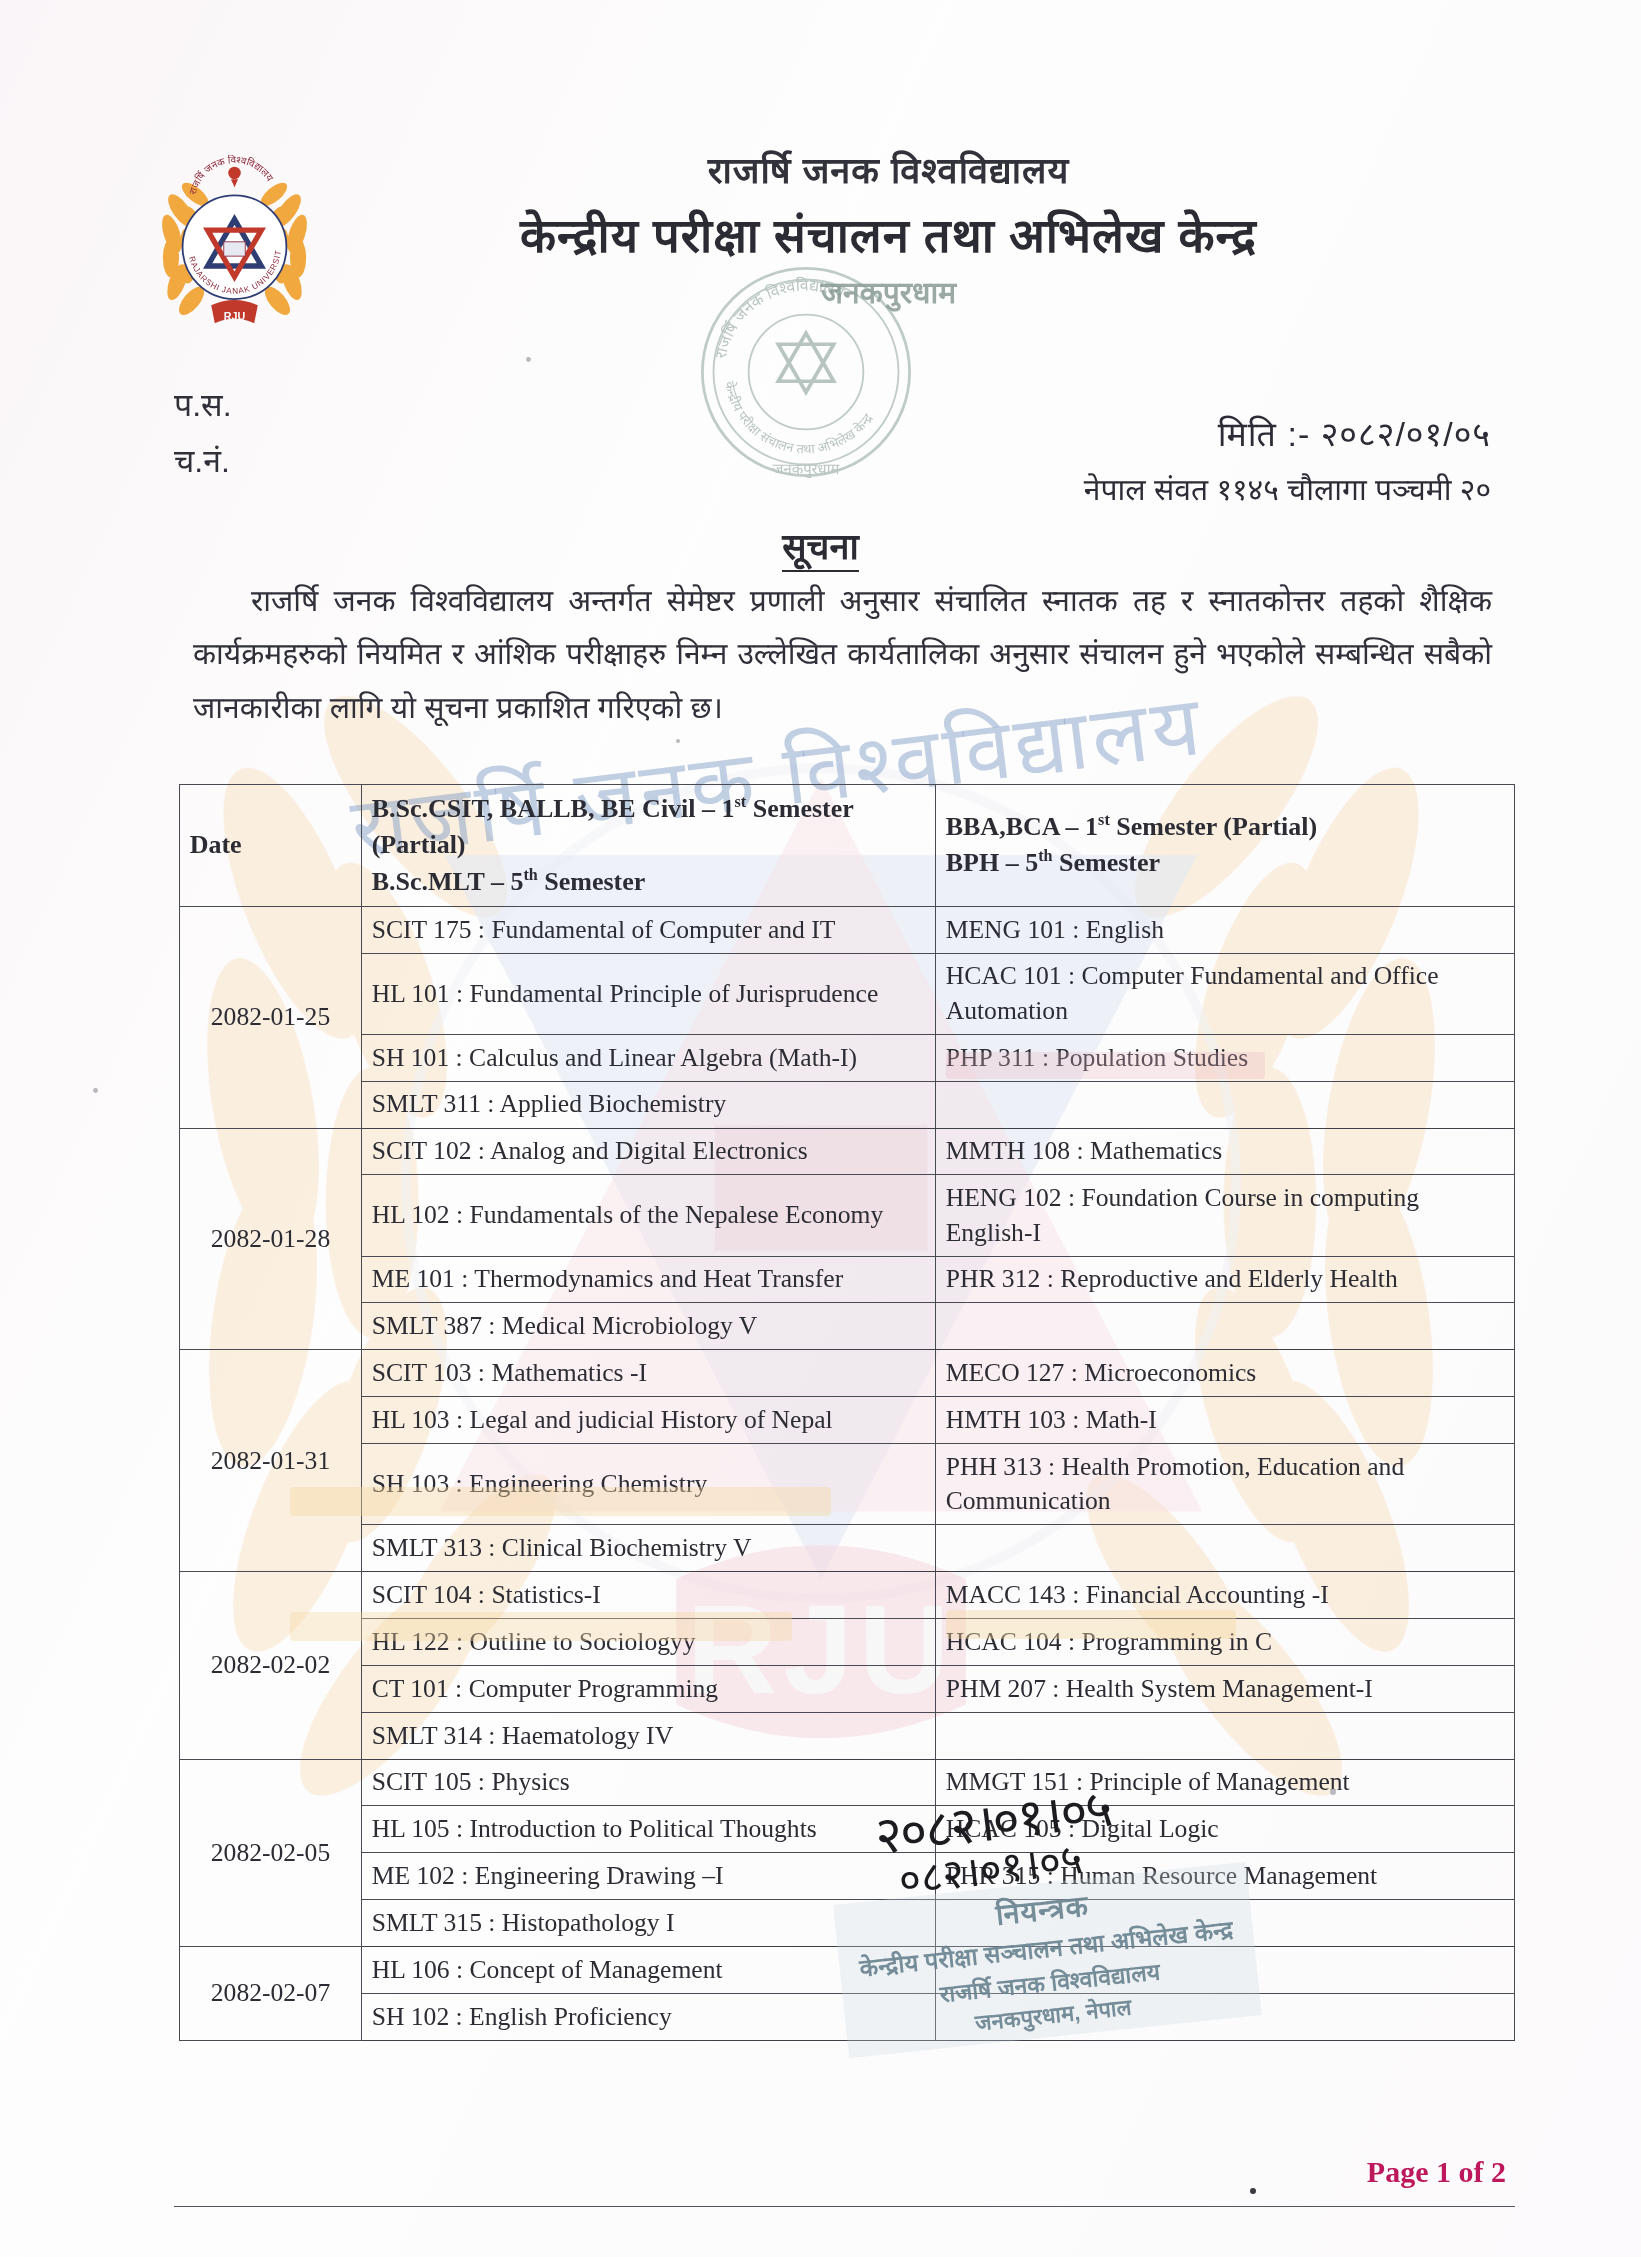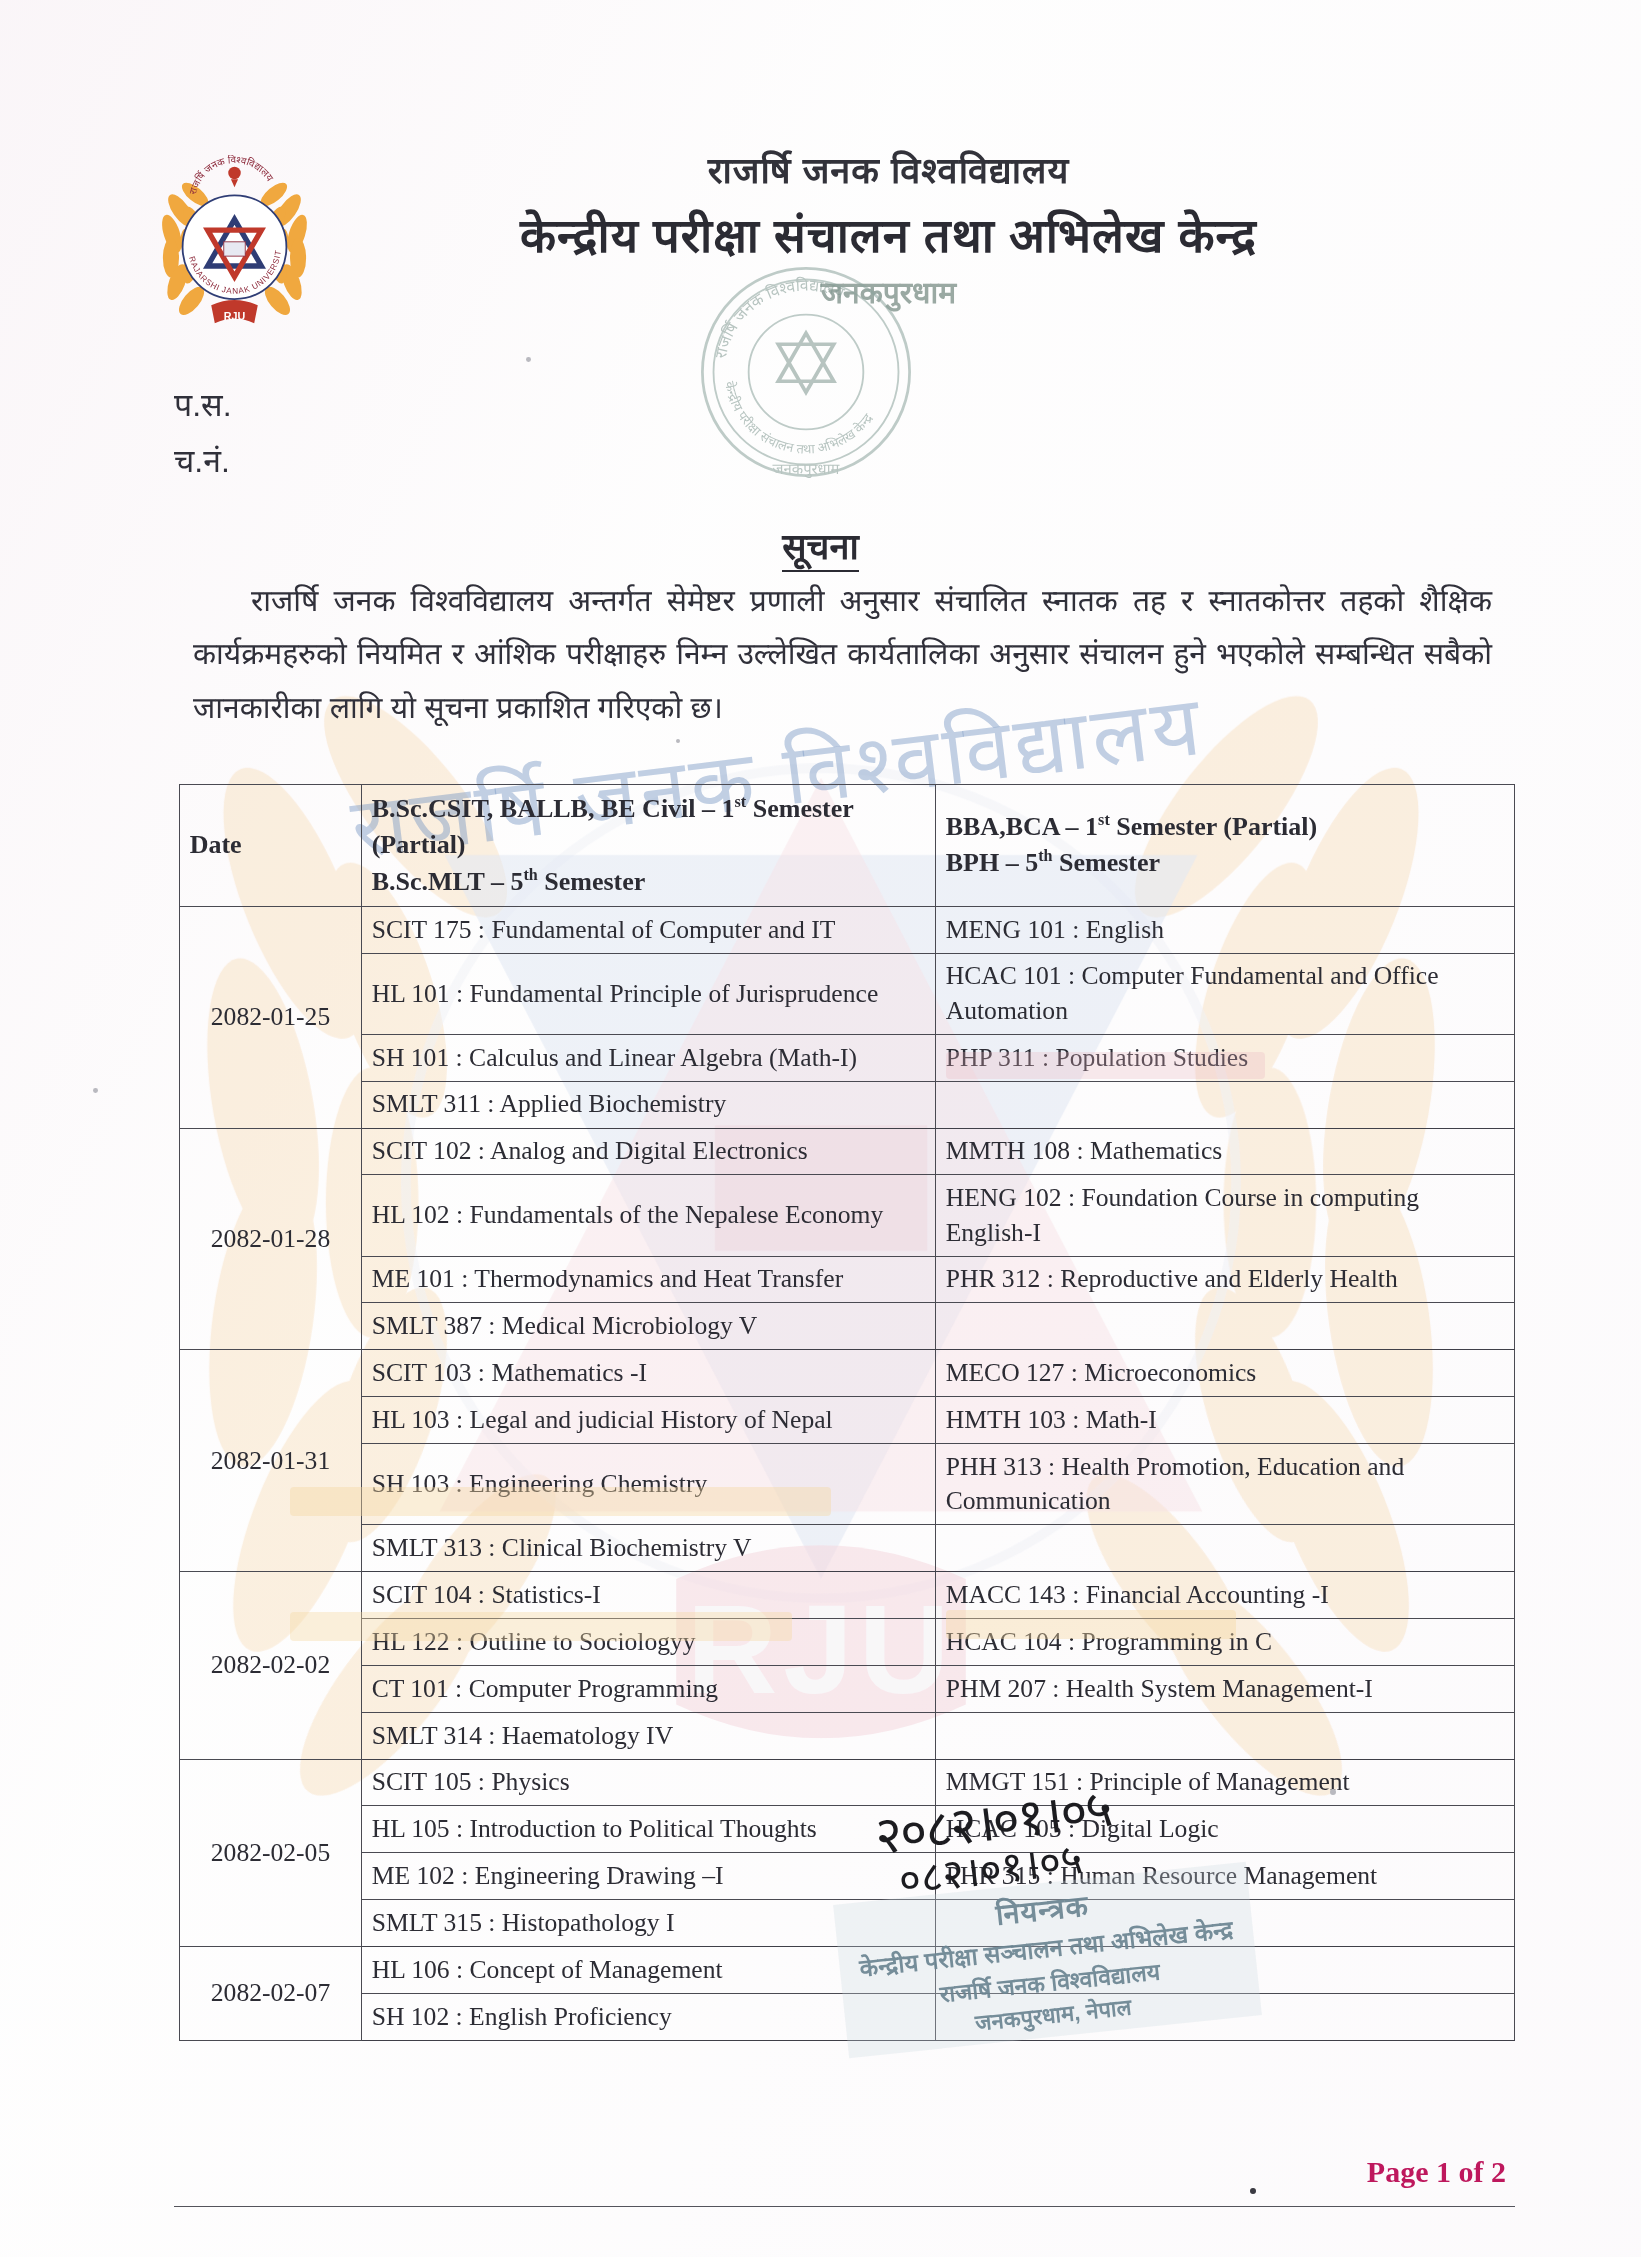--- a/index.html
+++ b/index.html
@@ -418,20 +418,24 @@
     <path d="M 120 78 L 150 130 L 90 130 Z" fill="none" stroke="#7e968f" stroke-width="4"></path>
     <path d="M 120 142 L 90 90 L 150 90 Z" fill="none" stroke="#7e968f" stroke-width="4"></path>
     <text x="120" y="230" text-anchor="middle" font-size="16" fill="#7e968f" font-family="Liberation Sans, sans-serif">जनकपुरधाम</text>
   </svg>
 
   <div class="ref-block">
     <div>प.स.</div>
     <div>च.नं.</div>
   </div>
 
+  <div class="date-block">
+    <div class="date-line1">मिति :- २०८२/०१/०५</div>
+    <div class="date-line2">नेपाल संवत ११४५ चौलागा पञ्चमी २०</div>
+  </div>
 
   <div class="notice-heading">
     <span>सूचना</span>
   </div>
 
   <div class="notice-body">राजर्षि जनक विश्वविद्यालय अन्तर्गत सेमेष्टर प्रणाली अनुसार संचालित स्नातक तह र स्नातकोत्तर तहको शैक्षिक कार्यक्रमहरुको नियमित र आंशिक परीक्षाहरु निम्न उल्लेखित कार्यतालिका अनुसार संचालन हुने भएकोले सम्बन्धित सबैको जानकारीका लागि यो सूचना प्रकाशित गरिएको छ।</div>
 
 
   <div class="tbl-wrap">
     <table class="sched">

